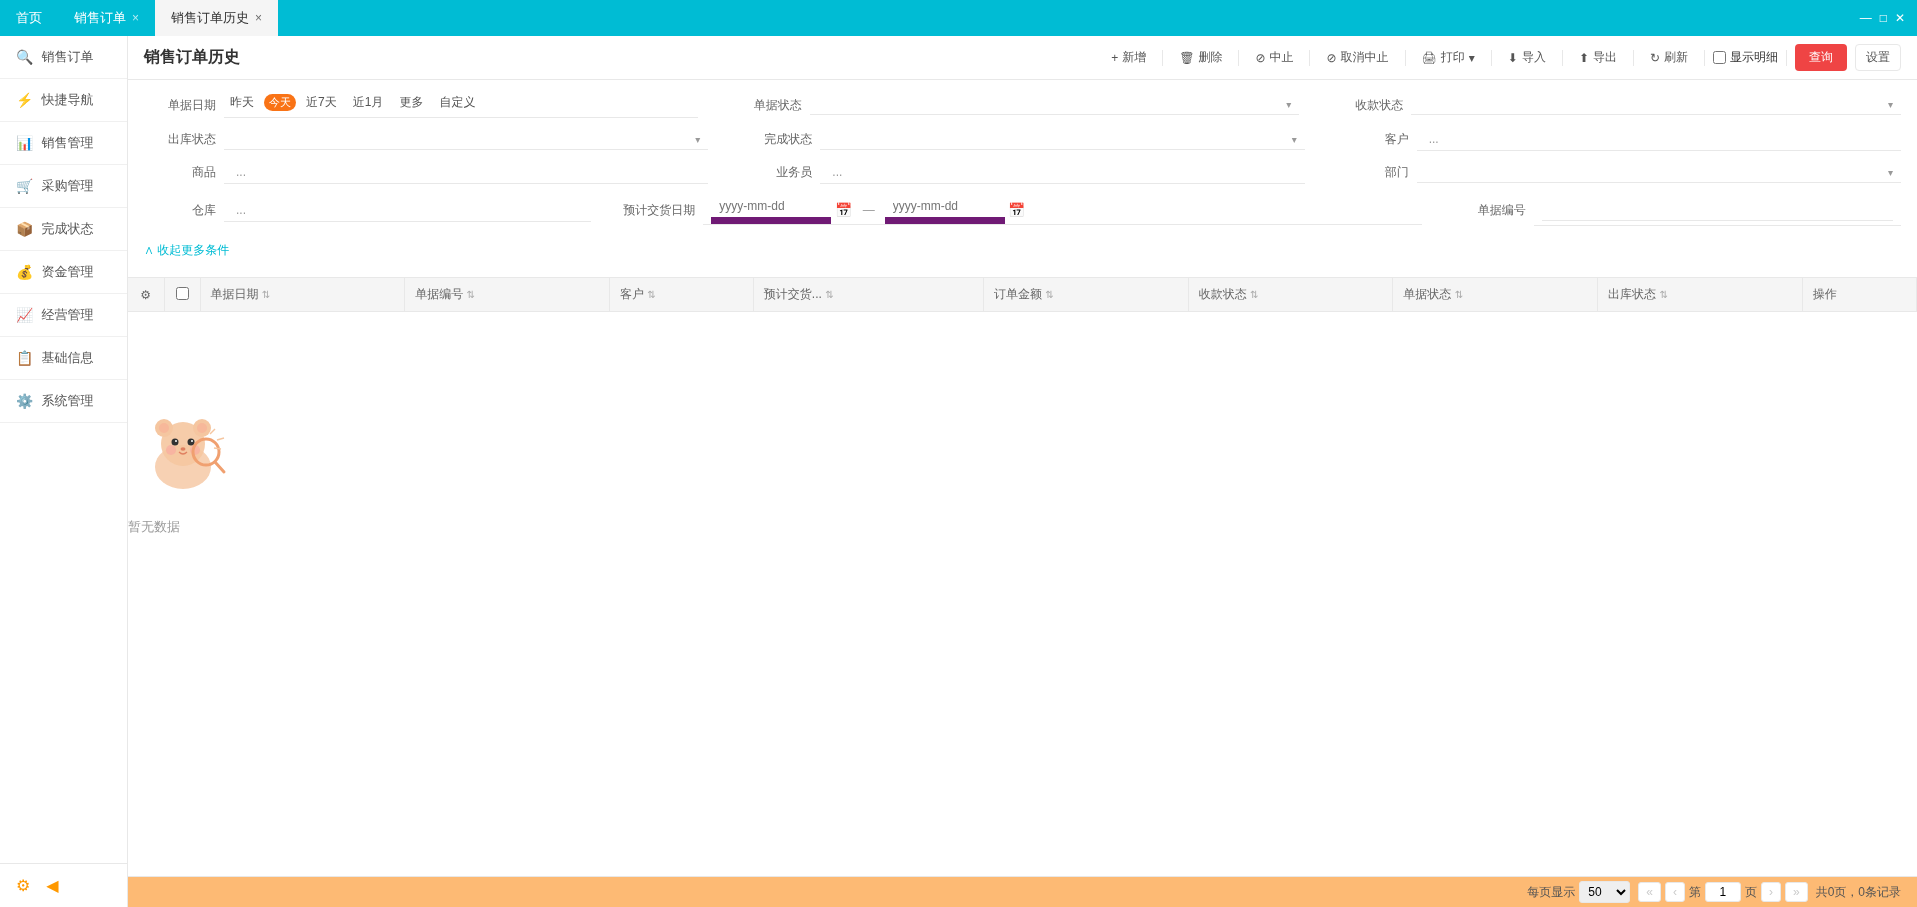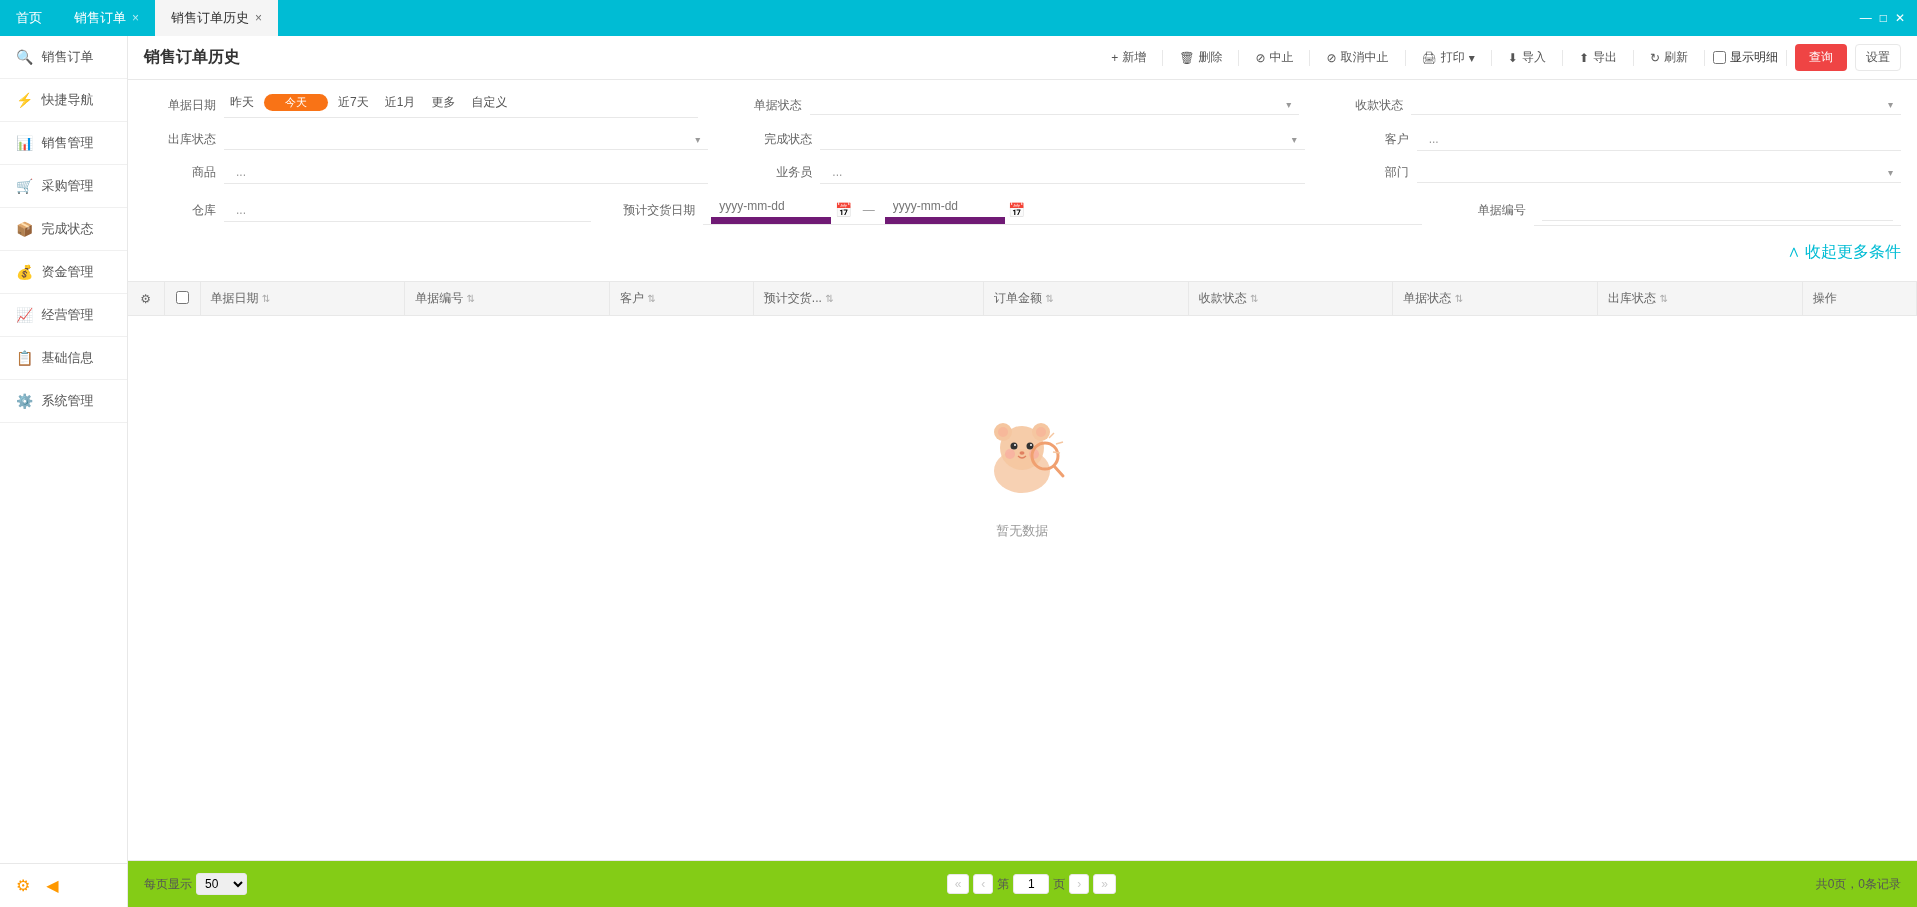--- a/index.html
+++ b/index.html
@@ -40,46 +40,46 @@
     
     .filter-area { background: #fff; padding: 12px 16px; border-bottom: 1px solid #e8e8e8; flex-shrink: 0; }
     .filter-row { display: flex; align-items: center; margin-bottom: 10px; gap: 0; }
     .filter-label { width: 80px; color: #666; text-align: right; padding-right: 8px; flex-shrink: 0; }
     .filter-input { border: none; border-bottom: 1px solid #e8e8e8; padding: 4px 8px; font-size: 12px; outline: none; background: transparent; width: 100%; }
     .filter-select { display: flex; align-items: center; border-bottom: 1px solid #e8e8e8; padding: 4px 8px; cursor: pointer; flex: 1; justify-content: space-between; }
     .filter-select span { color: #999; }
     .chevron { color: #999; font-size: 10px; }
     .filter-ellipsis { color: #999; cursor: pointer; padding: 0 4px; }
     .date-range { display: flex; align-items: center; gap: 4px; font-size: 12px; color: #555; }
-    .date-tag { background: #f97316; color: #fff; border-radius: 10px; padding: 1px 21px; font-size: 11px; }
+    .date-tag { background: #f97316; color: #fff; border-radius: 10px; padding: 1px 5px; font-size: 11px; }
     .date-plain { color: #555; cursor: pointer; padding: 2px 6px; }
     .date-value { color: #666; font-size: 11px; margin-top: 2px; }
-    .collapse-row { text-align: right; padding: 6px 0; color: #00bcd4; cursor: pointer; font-size: 16px; }
+    .collapse-row { text-align: left; padding: 6px 0; color: #00bcd4; cursor: pointer; font-size: 12px; }
     .filter-date-input { border-bottom: 7px solid #701a75; padding: 4px 8px; font-size: 12px; color: #999; background: transparent; outline: none; border-top: none; border-left: none; border-right: none; width: 120px; }
     .cal-icon { color: #f97316; cursor: pointer; font-size: 14px; }
     .dash { padding: 0 6px; color: #999; }
 
     
     .table-area { flex: 1; overflow: auto; background: #fff; margin: 0; }
     table { width: 100%; border-collapse: collapse; font-size: 12px; }
     thead tr { background: #f5f5f5; border-bottom: 1px solid #e8e8e8; }
     th { padding: 8px 10px; text-align: left; color: #666; font-weight: normal; border-right: 1px solid #e8e8e8; white-space: nowrap; }
     th.sortable { cursor: pointer; }
     th .sort-icon { color: #aaa; font-size: 10px; }
     td { padding: 8px 10px; border-right: 1px solid #f0f0f0; border-bottom: 1px solid #f0f0f0; }
     .th-settings { width: 36px; text-align: center; }
     .th-check { width: 36px; text-align: center; }
     .settings-icon { cursor: pointer; color: #666; }
 
     
-    .empty-state { display: flex; flex-direction: column; align-items: center; justify-content: center; padding: 80px 0; }
+    .empty-state { display: flex; flex-direction: column; justify-content: center; padding: 80px 0; }
     .empty-text { color: #999; font-size: 13px; margin-top: 16px; }
 
     
-    .pagination { background: #84cc16; border-top: 1px solid #e8e8e8; padding: 12px 16px; display: flex; align-items: center; justify-content: space-between; gap: 8px; flex-shrink: 0; font-size: 12px; color: #555; }
+    .pagination { background: #fdba74; border-top: 1px solid #e8e8e8; padding: 4px 16px; display: flex; align-items: center; justify-content: flex-end; gap: 8px; flex-shrink: 0; font-size: 12px; color: #555; }
     .page-size-select { display: flex; align-items: center; gap: 4px; }
     .page-size-select select { border: 1px solid #e8e8e8; border-radius: 3px; padding: 2px 4px; font-size: 12px; }
     .page-nav { display: flex; align-items: center; gap: 4px; }
     .page-nav button { border: 1px solid #e8e8e8; background: #fff; padding: 2px 7px; cursor: pointer; font-size: 12px; border-radius: 3px; }
     .page-nav button:disabled { color: #ccc; cursor: default; }
     .page-input { border: 1px solid #e8e8e8; border-radius: 3px; width: 36px; text-align: center; padding: 2px 4px; font-size: 12px; }
   </style>
 </head>
 <body>
 

